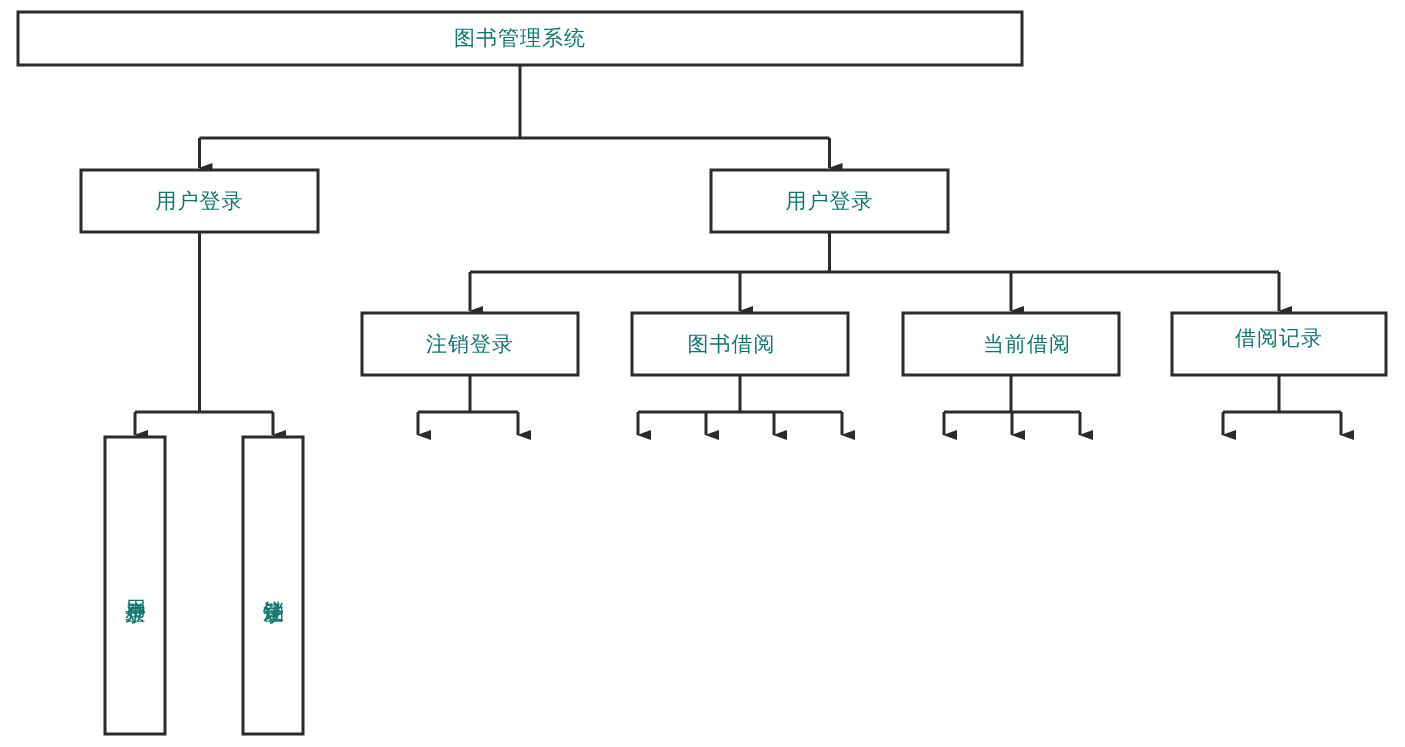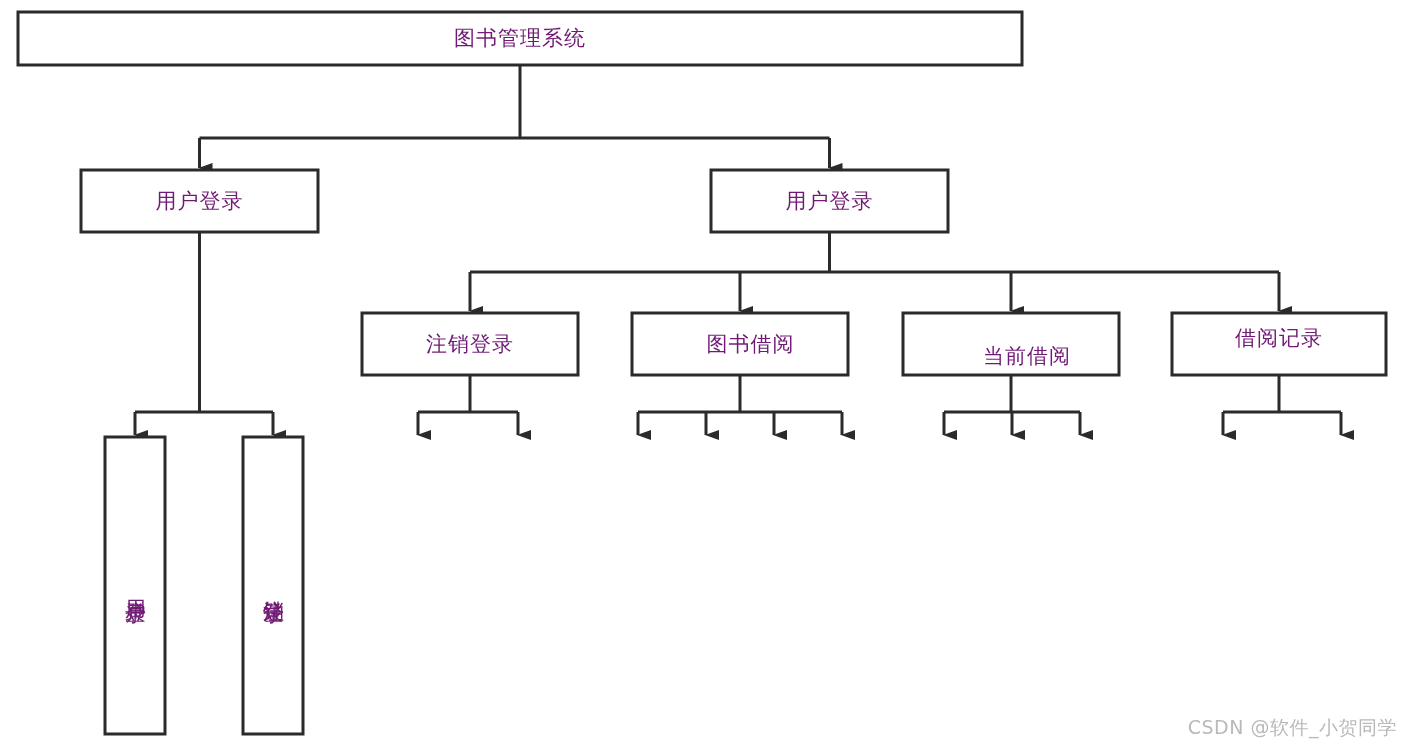--- a/index.html
+++ b/index.html
@@ -41,21 +41,21 @@
     fill: #2b2b2b;
     stroke: none;
   }
   .vert-label {
     position: absolute;
     writing-mode: vertical-rl;
     text-orientation: upright;
     font-family: "DejaVu Sans", "Liberation Sans", sans-serif;
     font-size: 21px;
     line-height: 1.18;
-    color: #701a75;
+    color: #0f766e;
     letter-spacing: 1.5px;
     display: flex;
     align-items: center;
     justify-content: center;
     text-align: center;
     pointer-events: none;
     white-space: nowrap;
   }
   .watermark {
     position: absolute;
@@ -125,18 +125,17 @@
         <rect x="1172" y="313" width="214" height="62" class="nodebox"></rect>
       </g>
   </svg>
   <div id="labels-layer">
       <div class="vert-label" style="left: 18px; top: 12px; width: 1004px; height: 53px; writing-mode: horizontal-tb; text-orientation: mixed; letter-spacing: 1px;">图书管理系统</div>
       <div class="vert-label" style="left: 81px; top: 170px; width: 237px; height: 62px; writing-mode: horizontal-tb; text-orientation: mixed; letter-spacing: 1px;">用户登录</div>
       <div class="vert-label" style="left: 105px; top: 437px; width: 60px; height: 297px;">用户登录</div>
       <div class="vert-label" style="left: 243px; top: 437px; width: 60px; height: 297px;">注销登录</div>
       <div class="vert-label" style="left: 711px; top: 170px; width: 237px; height: 62px; writing-mode: horizontal-tb; text-orientation: mixed; letter-spacing: 1px;">用户登录</div>
       <div class="vert-label" style="left: 362px; top: 313px; width: 216px; height: 62px; writing-mode: horizontal-tb; text-orientation: mixed; letter-spacing: 1px;">注销登录</div>
-      <div class="vert-label" style="left: 651px; top: 313px; width: 199px; height: 62px; writing-mode: horizontal-tb; text-orientation: mixed; letter-spacing: 1px;">图书借阅</div>
-      <div class="vert-label" style="left: 903px; top: 313px; width: 248px; height: 62px; writing-mode: horizontal-tb; text-orientation: mixed; letter-spacing: 1px; margin-top: 12px;">当前借阅</div>
+      <div class="vert-label" style="left: 632px; top: 313px; width: 199px; height: 62px; writing-mode: horizontal-tb; text-orientation: mixed; letter-spacing: 1px;">图书借阅</div>
+      <div class="vert-label" style="left: 903px; top: 313px; width: 248px; height: 62px; writing-mode: horizontal-tb; text-orientation: mixed; letter-spacing: 1px;">当前借阅</div>
       <div class="vert-label" style="left: 1172px; top: 313px; width: 214px; height: 50px; writing-mode: horizontal-tb; text-orientation: mixed; letter-spacing: 1px;">借阅记录</div>
     </div>
-  <div class="watermark">CSDN @软件_小贺同学</div>
 </div>
 
 </body></html>

